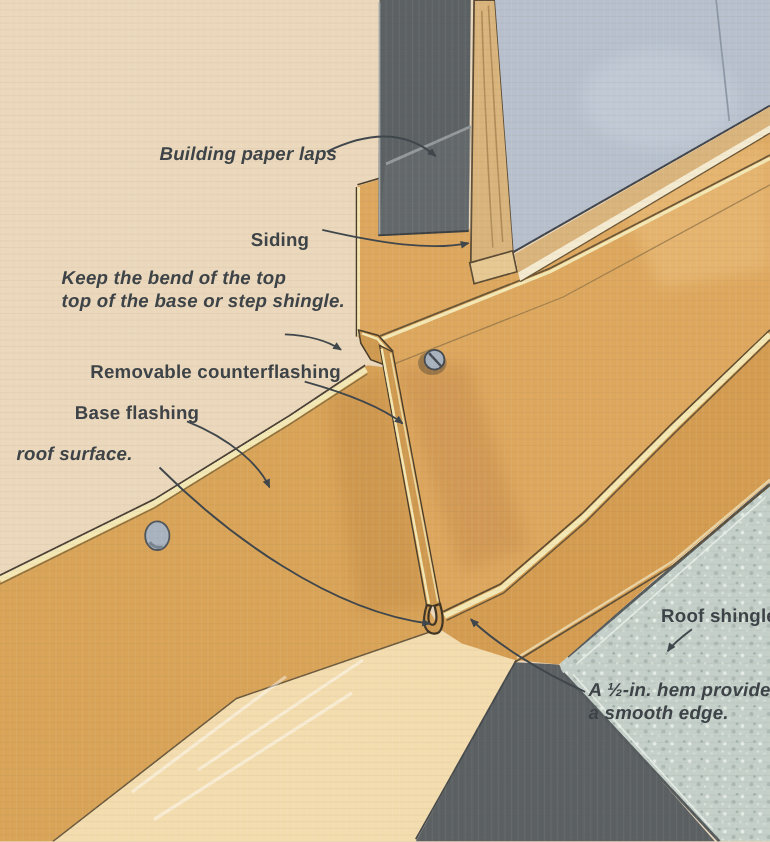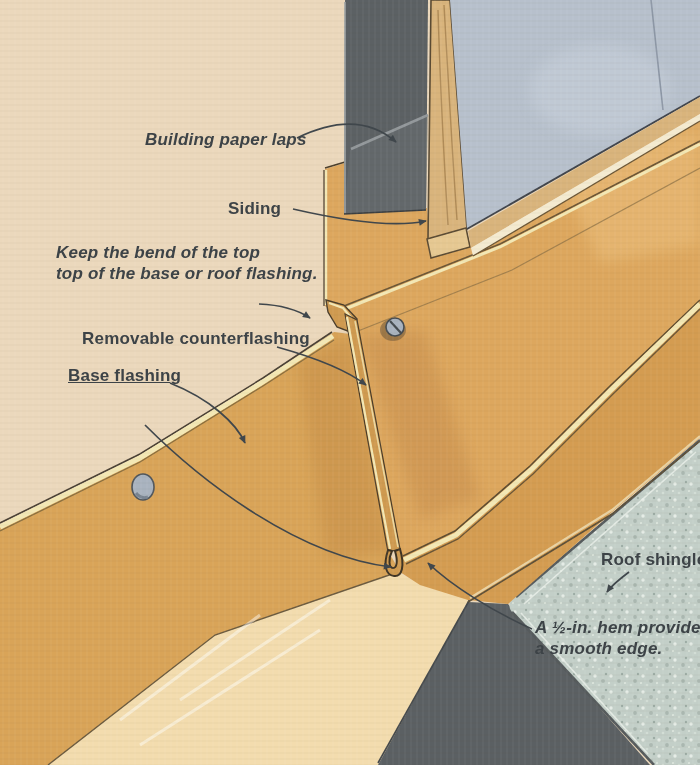--- a/index.html
+++ b/index.html
@@ -157,38 +157,39 @@
     <path d="M145,425 C205,485 300,556 391,567" marker-end="url(#arw)" stroke="#40474c"></path>
     <path d="M629,572 C621,578 612,585 607,592" marker-end="url(#arw)" stroke="#40474c"></path>
     <path d="M532,629 C492,611 452,586 428,563" marker-end="url(#arw)" stroke="#40474c"></path>
   </g>
 </svg>
 
 <div class="lbl it" style="left:145px;top:129px;">
   <span>Building paper laps</span>
 </div>
 
-<div class="lbl" style="left:228px;top:198px;">
+<div class="lbl" style="left:228px;top:208px;">
   <span>Siding</span>
 </div>
 
 <div class="lbl it" style="left:56px;top:242px;">
   <span>Keep the bend of the top</span>
-  <span>top of the base or roof flashing.</span>
+  <span>top of the base or step shingle.</span>
 </div>
 
 <div class="lbl" style="left:82px;top:328px;">
   <span>Removable counterflashing</span>
 </div>
 
-<div class="lbl" style="left:68px;top:365px;text-decoration:underline;">
+<div class="lbl" style="left:68px;top:365px;">
   <span>Base flashing</span>
 </div>
 
 <div class="lbl it" style="left:15px;top:402px;">
+  <span>roof surface.</span>
 </div>
 
 <div class="lbl" style="left:601px;top:549px;">
   <span>Roof shingle</span>
 </div>
 
 <div class="lbl it" style="left:535px;top:617px;">
   <span>A ½-in. hem provides</span>
   <span>a smooth edge.</span>
 </div>

